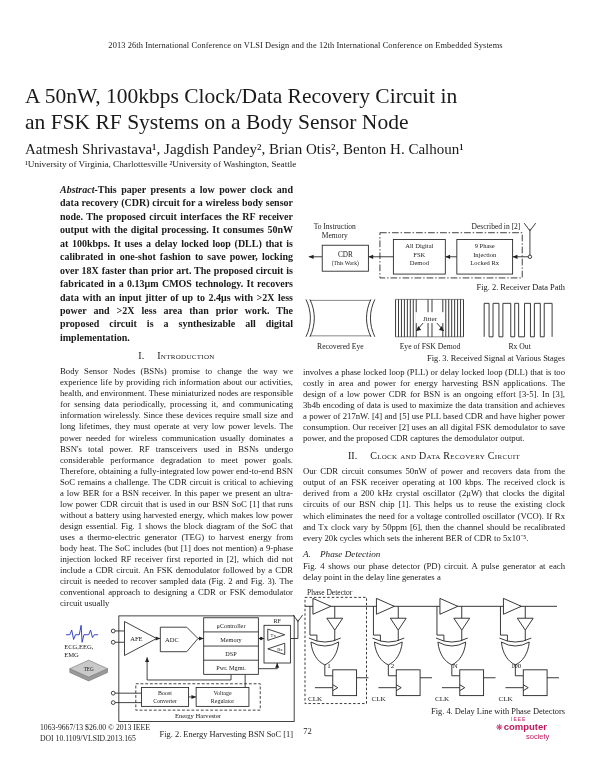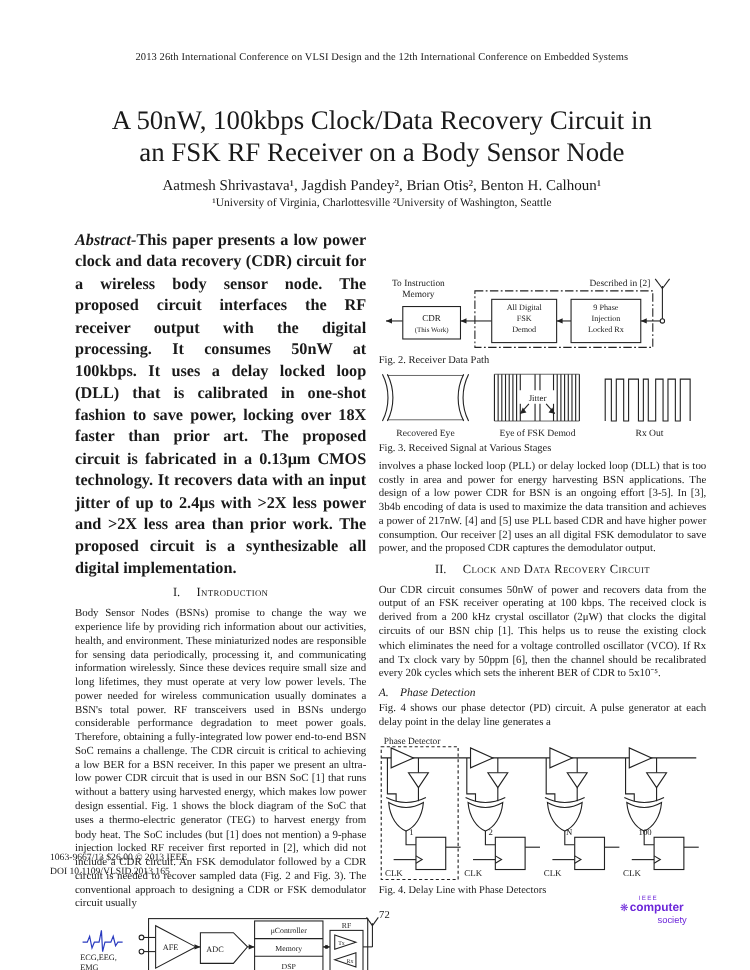--- a/index.html
+++ b/index.html
@@ -1,68 +1,68 @@
 <!DOCTYPE html>
 <html><head>
 <meta charset="utf-8">
 <style>
   html,body { margin:0; padding:0; background:#ffffff; }
   .page {
     position:relative; width:600px; height:776px; background:#fff;
     font-family:"Liberation Serif", serif; color:#1a1a1a; overflow:hidden;padding-left:11px;
   }
   .conf-header { position:absolute; top:41px; left:0; right:0; text-align:center; font-size:8.4px; letter-spacing:0.1px; }
-  .title-block { position:absolute; top:84px; left:25px; right:25px; text-align:center; }
+  .title-block { position:absolute; top:84px; left:25px; right:25px; }
   .paper-title { font-size:21.5px; line-height:1.2; }
-  .authors { font-size:12px; margin-top:5px; }
+  .authors { font-size:15px; margin-top:5px; }
   .affiliations { font-size:9.2px; margin-top:1px; }
 
   .col-left  { position:absolute; left:60px;  top:183px; width:233px; }
   .col-right { position:absolute; left:303px; top:180px; width:262px;margin-top:40px; }
 
-  .abstract { font-weight:bold; font-size:13px; line-height:1.345; text-align:justify; margin:0; }
+  .abstract { font-weight:bold; font-size:10px; line-height:1.345; text-align:justify; margin:0; }
   .abs-label { font-style:italic; }
   .bp { font-size:8.7px; line-height:1.27; text-align:justify; margin:0; }
 
   .sec { font-size:10px; font-weight:normal; text-align:center; margin:6px 0 5px; }
   .sec-num { margin-right:13px; }
   .sec-title { font-variant:small-caps; letter-spacing:0.3px; }
   .subsec { font-style:italic; font-size:9.2px; margin:5px 0 2px; }
   .subsec-num { margin-right:9px; }
 
   .fig { margin-top:5px; }
   .fig svg { display:block; overflow:visible; }
-  .fig-caption { text-align:left; font-size:8.4px; margin:1px 0 0; }
+  .fig-caption { text-align:right; font-size:8.4px; margin:1px 0 0; }
 
   svg text { font-family:"Liberation Serif", serif; fill:#1a1a1a; }
   .ln { stroke:#222; stroke-width:0.9; fill:none; }
   .thin { stroke:#222; stroke-width:0.55; fill:none; }
   .bx { fill:#fff; stroke:#222; stroke-width:0.9; }
   .hd { fill:#222; stroke:none; }
   .ecg { stroke:#2a3bbf; stroke-width:1; fill:none; }
 
-  .footer-left { position:absolute; left:40px; top:681px; font-size:7.7px; line-height:1.4; }
+  .footer-left { position:absolute; left:40px; top:723px; font-size:7.7px; line-height:1.4; }
   .footer-page { position:absolute; left:4px; right:0; top:726px; text-align:center; font-size:8.5px; }
-  .footer-logo { position:absolute; left:496px; top:717px; color:#6d28d9; font-family:"Liberation Sans", sans-serif; line-height:1.05; }
+  .footer-logo { position:absolute; left:496px; top:717px; color:#be185d; font-family:"Liberation Sans", sans-serif; line-height:1.05; }
   .logo-ieee { font-size:5px; margin-left:15px; letter-spacing:1px; }
   .logo-main { font-size:9.5px; font-weight:bold; }
   .logo-globe { font-size:8px; font-weight:normal; margin-right:1px; }
   .logo-society { font-size:7.5px; margin-left:30px; }
 </style>
 </head>
 <body>
 
 <div class="page">
 
   <div class="conf-header">2013 26th International Conference on VLSI Design and the 12th International Conference on Embedded Systems</div>
 
   <div class="title-block">
     <div class="paper-title">
       <div>A 50nW, 100kbps Clock/Data Recovery Circuit in</div>
-      <div>an FSK RF Receiver on a Body Sensor Node</div>
+      <div>an FSK RF Systems on a Body Sensor Node</div>
     </div>
     <div class="authors">Aatmesh Shrivastava¹, Jagdish Pandey², Brian Otis², Benton H. Calhoun¹</div>
     <div class="affiliations">¹University of Virginia, Charlottesville  ²University of Washington, Seattle</div>
   </div>
 
   <div class="col-left">
     <p class="abstract"><span class="abs-label">Abstract-</span><span>This paper presents a low power clock and data recovery (CDR) circuit for a wireless body sensor node. The proposed circuit interfaces the RF receiver output with the digital processing. It consumes 50nW at 100kbps. It uses a delay locked loop (DLL) that is calibrated in one-shot fashion to save power, locking over 18X faster than prior art. The proposed circuit is fabricated in a 0.13μm CMOS technology. It recovers data with an input jitter of up to 2.4μs with &gt;2X less power and &gt;2X less area than prior work. The proposed circuit is a synthesizable all digital implementation.</span></p>
 
     <h4 class="sec"><span class="sec-num">I.</span><span class="sec-title">Introduction</span></h4>
 

